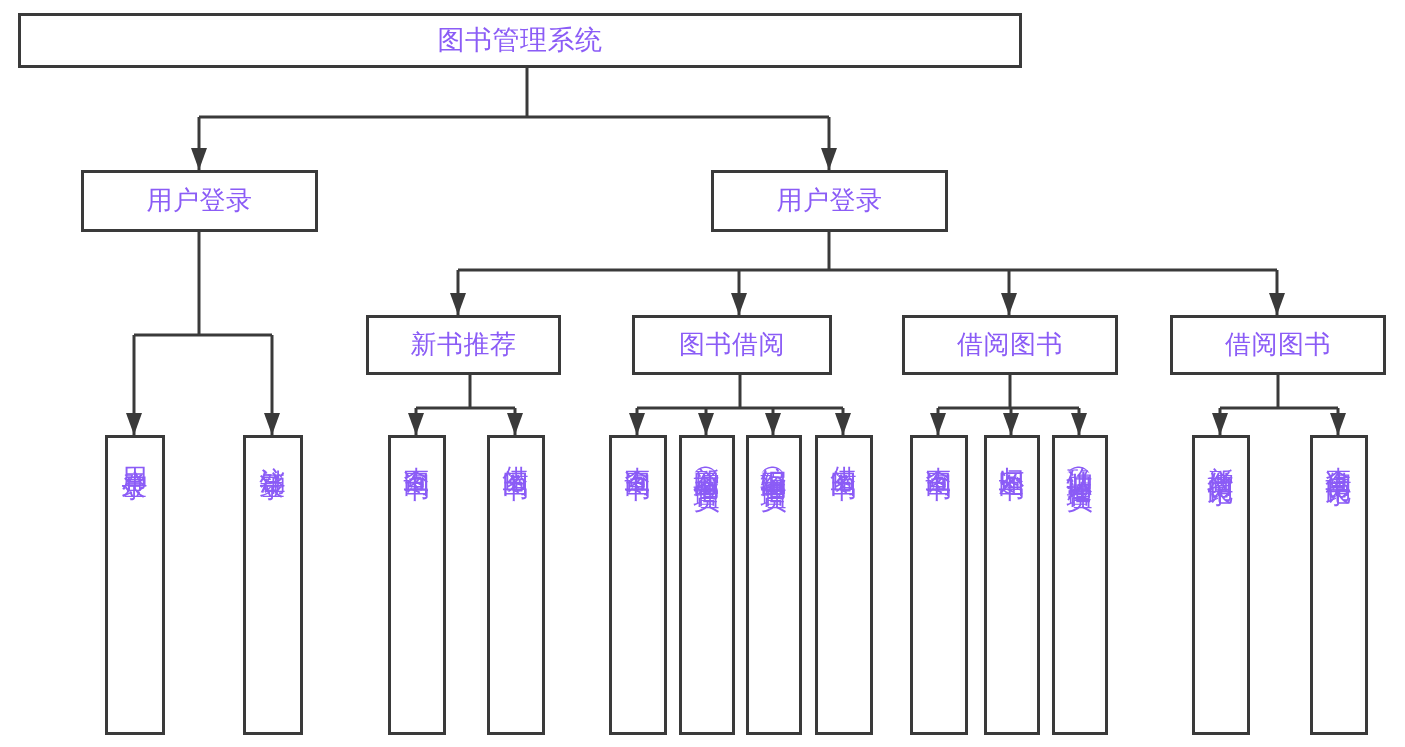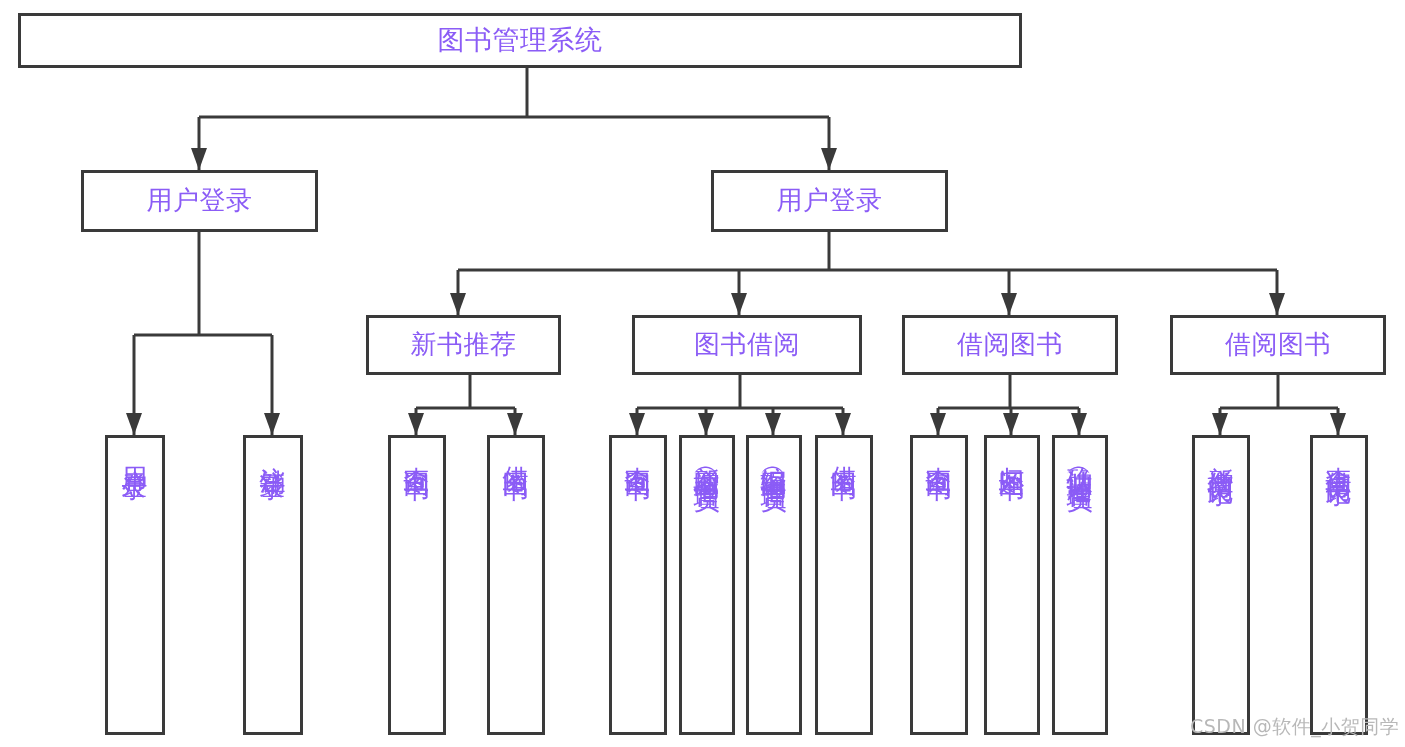--- a/index.html
+++ b/index.html
@@ -131,21 +131,21 @@
       </div>
       <div class="node horizontal" style="left: 81px; top: 170px; width: 237px; height: 62px; border-color: rgb(58, 58, 58); background: rgb(255, 255, 255);">
         <span class="node-label">用户登录</span>
       </div>
       <div class="node horizontal" style="left: 711px; top: 170px; width: 237px; height: 62px; border-color: rgb(58, 58, 58); background: rgb(255, 255, 255);">
         <span class="node-label">用户登录</span>
       </div>
       <div class="node horizontal" style="left: 366px; top: 315px; width: 195px; height: 60px; border-color: rgb(58, 58, 58); background: rgb(255, 255, 255);">
         <span class="node-label">新书推荐</span>
       </div>
-      <div class="node horizontal" style="left: 632px; top: 315px; width: 230px; height: 60px; border-color: rgb(58, 58, 58); background: rgb(255, 255, 255);">
+      <div class="node horizontal" style="left: 632px; top: 315px; width: 200px; height: 60px; border-color: rgb(58, 58, 58); background: rgb(255, 255, 255);">
         <span class="node-label">图书借阅</span>
       </div>
       <div class="node horizontal" style="left: 902px; top: 315px; width: 216px; height: 60px; border-color: rgb(58, 58, 58); background: rgb(255, 255, 255);">
         <span class="node-label">借阅图书</span>
       </div>
       <div class="node horizontal" style="left: 1170px; top: 315px; width: 216px; height: 60px; border-color: rgb(58, 58, 58); background: rgb(255, 255, 255);">
         <span class="node-label">借阅图书</span>
       </div>
       <div class="node vertical" style="left: 105px; top: 435px; width: 60px; height: 300px; border-color: rgb(58, 58, 58); background: rgb(255, 255, 255);">
         <span class="node-label">用户登录</span>
@@ -180,14 +180,13 @@
       <div class="node vertical" style="left: 1052px; top: 435px; width: 56px; height: 300px; border-color: rgb(58, 58, 58); background: rgb(255, 255, 255);">
         <span class="node-label">确认归还（管理员）</span>
       </div>
       <div class="node vertical" style="left: 1192px; top: 435px; width: 58px; height: 300px; border-color: rgb(58, 58, 58); background: rgb(255, 255, 255);">
         <span class="node-label">新增借阅记录</span>
       </div>
       <div class="node vertical" style="left: 1310px; top: 435px; width: 58px; height: 300px; border-color: rgb(58, 58, 58); background: rgb(255, 255, 255);">
         <span class="node-label">查询借阅记录</span>
       </div>
     </div>
-  <div class="watermark" style="left: 1190px; top: 714px;">CSDN @软件_小贺同学</div>
 </div>
 
 </body></html>

